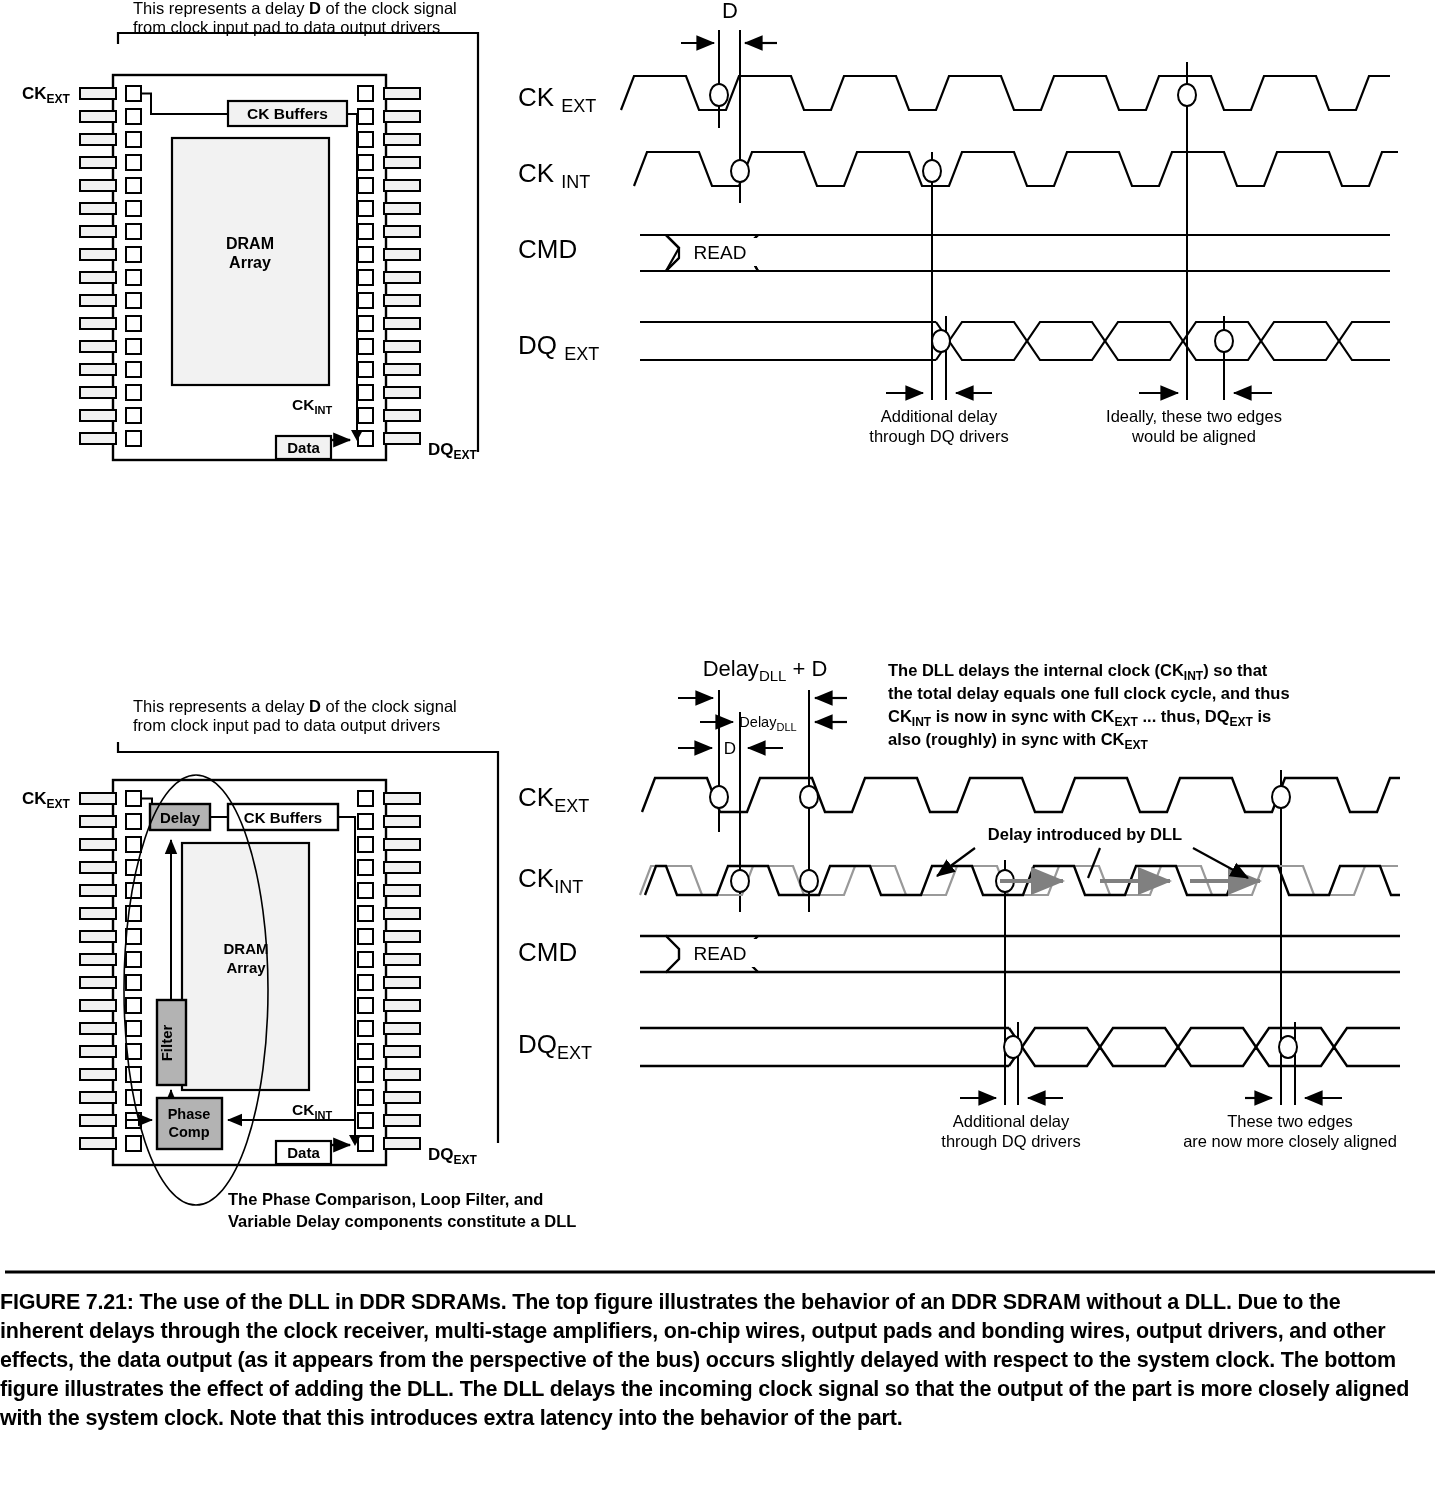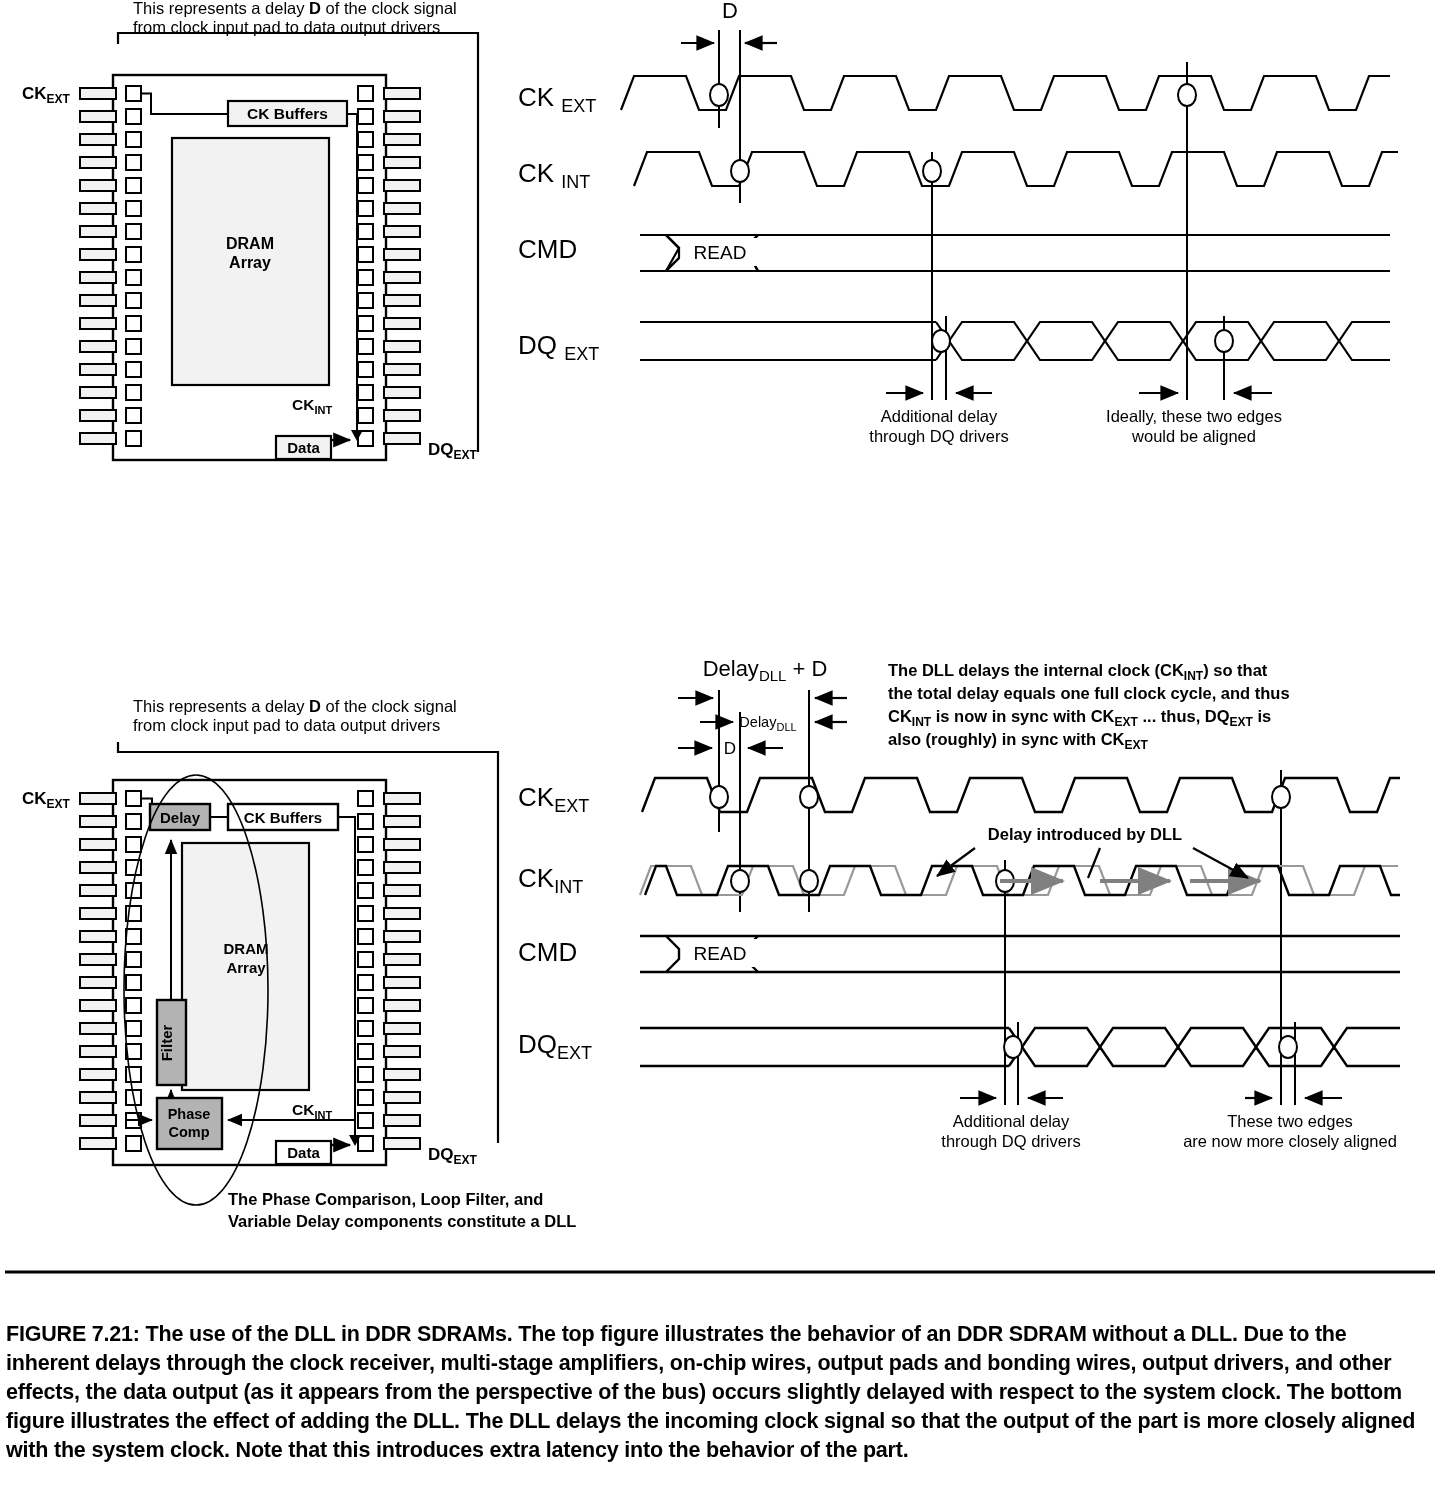--- a/index.html
+++ b/index.html
@@ -5,24 +5,23 @@
   html,body{margin:0;padding:0;background:#fff;}
   body{
     width:1440px;height:1494px;position:relative;overflow:hidden;
     font-family:"Liberation Sans","DejaVu Sans",sans-serif;
     color:#000;
   }
   .fig{position:absolute;left:0;top:0;width:1440px;height:1494px;}
   svg{display:block;}
   text{font-family:"Liberation Sans","DejaVu Sans",sans-serif;fill:#000;}
   .cap{
-    position:absolute;left:6px;top:1288px;width:1428px;
+    position:absolute;left:0;top:1288px;width:1428px;
     font-size:21.5px;font-weight:bold;line-height:1.35;
     letter-spacing:-0.2px;
-    margin-top:32px;
   }
   .cap .lbl{font-weight:bold;}
 </style>
 </head>
 <body>
 
 <div class="fig">
 <svg width="1440" height="1290" viewBox="0 0 1440 1290" xmlns="http://www.w3.org/2000/svg">
   <defs>
     <marker id="arrHead" markerWidth="9" markerHeight="9" refX="8" refY="4" orient="auto">

